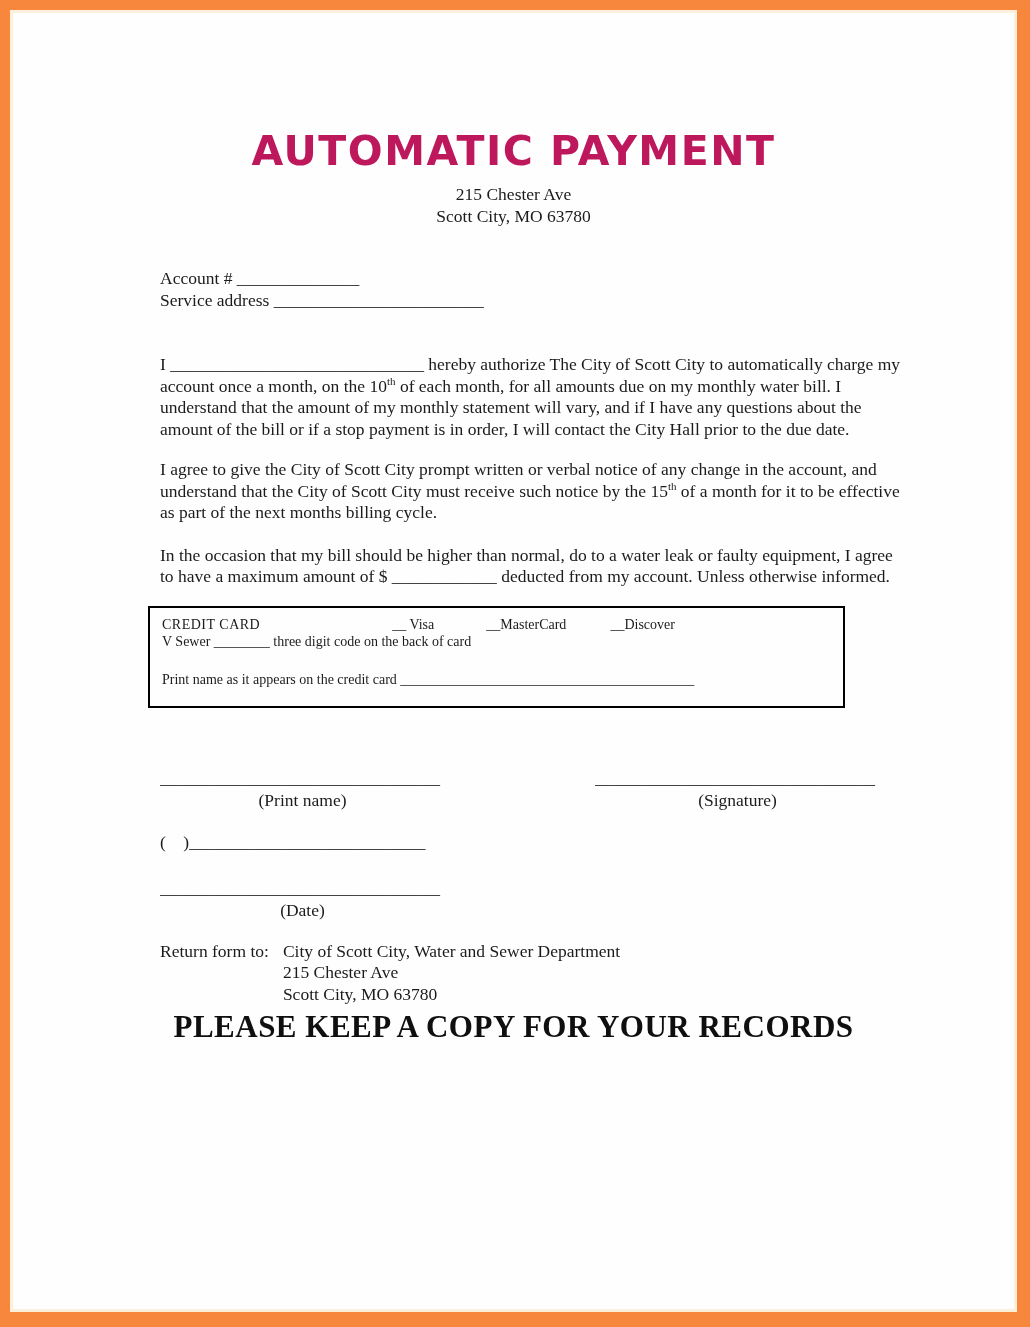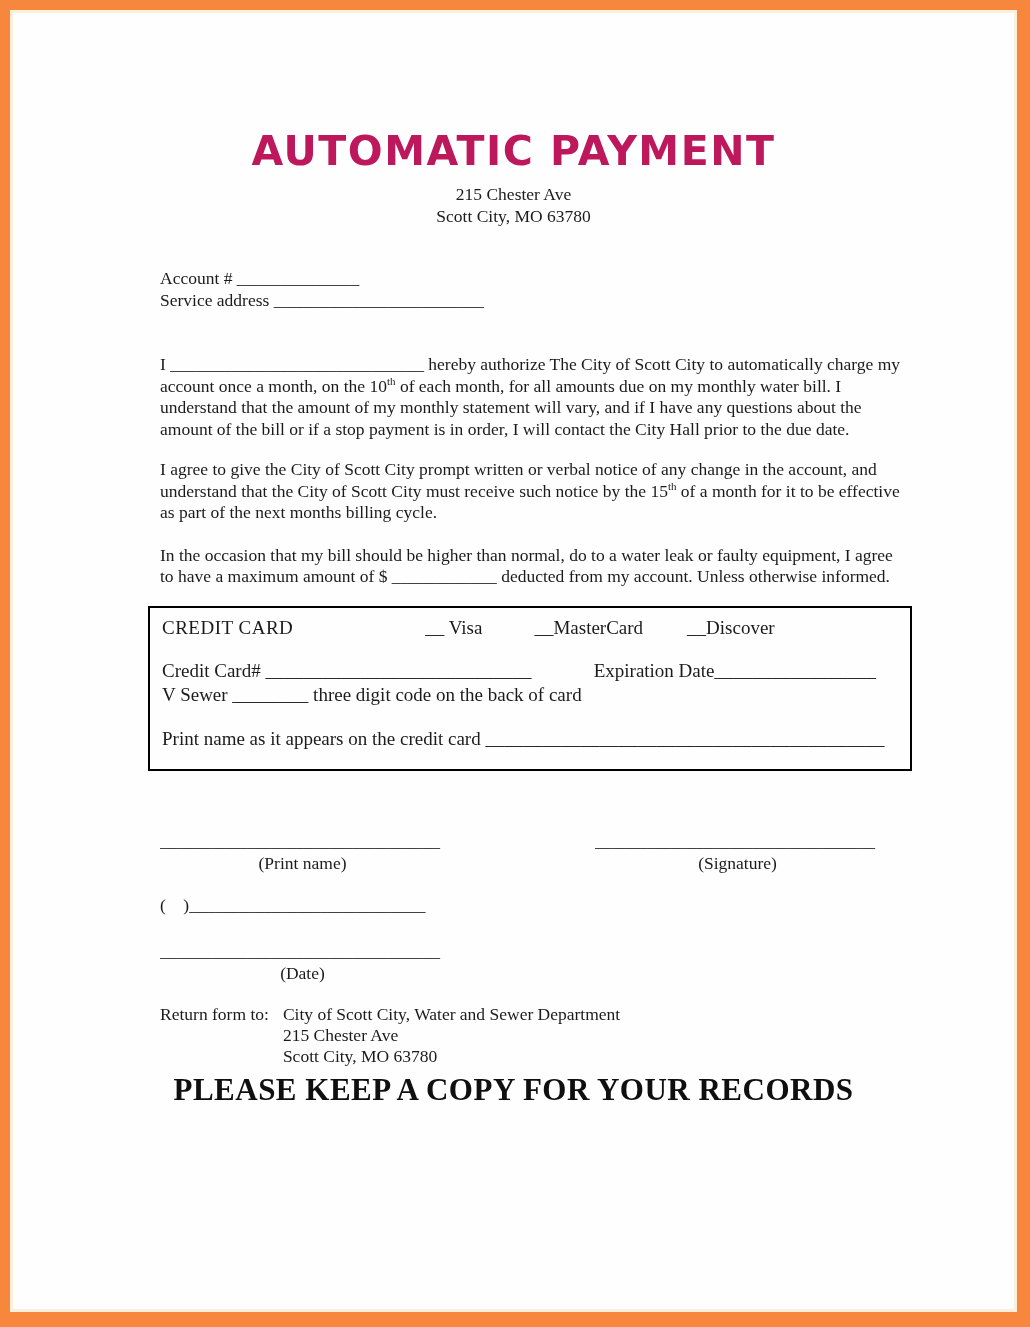--- a/index.html
+++ b/index.html
@@ -47,24 +47,24 @@
   }
   .p1 { margin-top: 43px; }
   .p2 { margin-top: 19px; }
   .p3 { margin-top: 21px; }
   sup { font-size: 11px; vertical-align: super; line-height: 0; }
   .blank { letter-spacing: 0; white-space: nowrap; }
 
   
   .cc-box {
     margin: 18px 0 18px 138px;
-    width: 764px;
+    width: 697px;
     border: 2.5px solid #000;
     padding: 8px 12px 16px 12px;
-    font-size: 19px;
+    font-size: 14px;
     line-height: 1.25;
   }
   .cc-row1 { display: flex; align-items: baseline; }
   .cc-title { letter-spacing: 0.5px; }
   .cc-visa { margin-left: 132px; }
   .cc-mc { margin-left: 52px; }
   .cc-disc { margin-left: 44px; }
   .cc-row2 { margin-top: 20px; display: flex; }
   .cc-exp { margin-left: auto; margin-right: 22px; white-space: nowrap; }
   .cc-row3 { margin-top: 0px; }
@@ -124,24 +124,20 @@
 
     <p class="para p3"><span>In the occasion that my bill should be higher than normal, do to a water leak or faulty equipment, I agree to have a maximum amount of $</span> <span class="blank">____________</span> <span>deducted from my account. Unless otherwise informed.</span></p>
 
     <div class="cc-box">
       <div class="cc-row1">
         <span class="cc-title">CREDIT CARD</span>
         <span class="cc-visa">__ Visa</span>
         <span class="cc-mc">__MasterCard</span>
         <span class="cc-disc">__Discover</span>
       </div>
-      <div class="cc-row2">
-        <span><span>Credit Card#</span> <span class="blank">____________________________</span></span>
-        <span class="cc-exp"><span>Expiration Date</span><span class="blank">_________________</span></span>
-      </div>
       <div class="cc-row3"><span>V Sewer</span> <span class="blank">________</span> <span>three digit code on the back of card</span></div>
       <div class="cc-row4"><span>Print name as it appears on the credit card</span> <span class="blank">__________________________________________</span></div>
     </div>
 
     <div class="sig-row">
       <div class="sig-col-left">
         <span class="sig-line blank">________________________________</span>
         <span class="sig-label">(Print name)</span>
       </div>
       <div class="sig-col-right">

